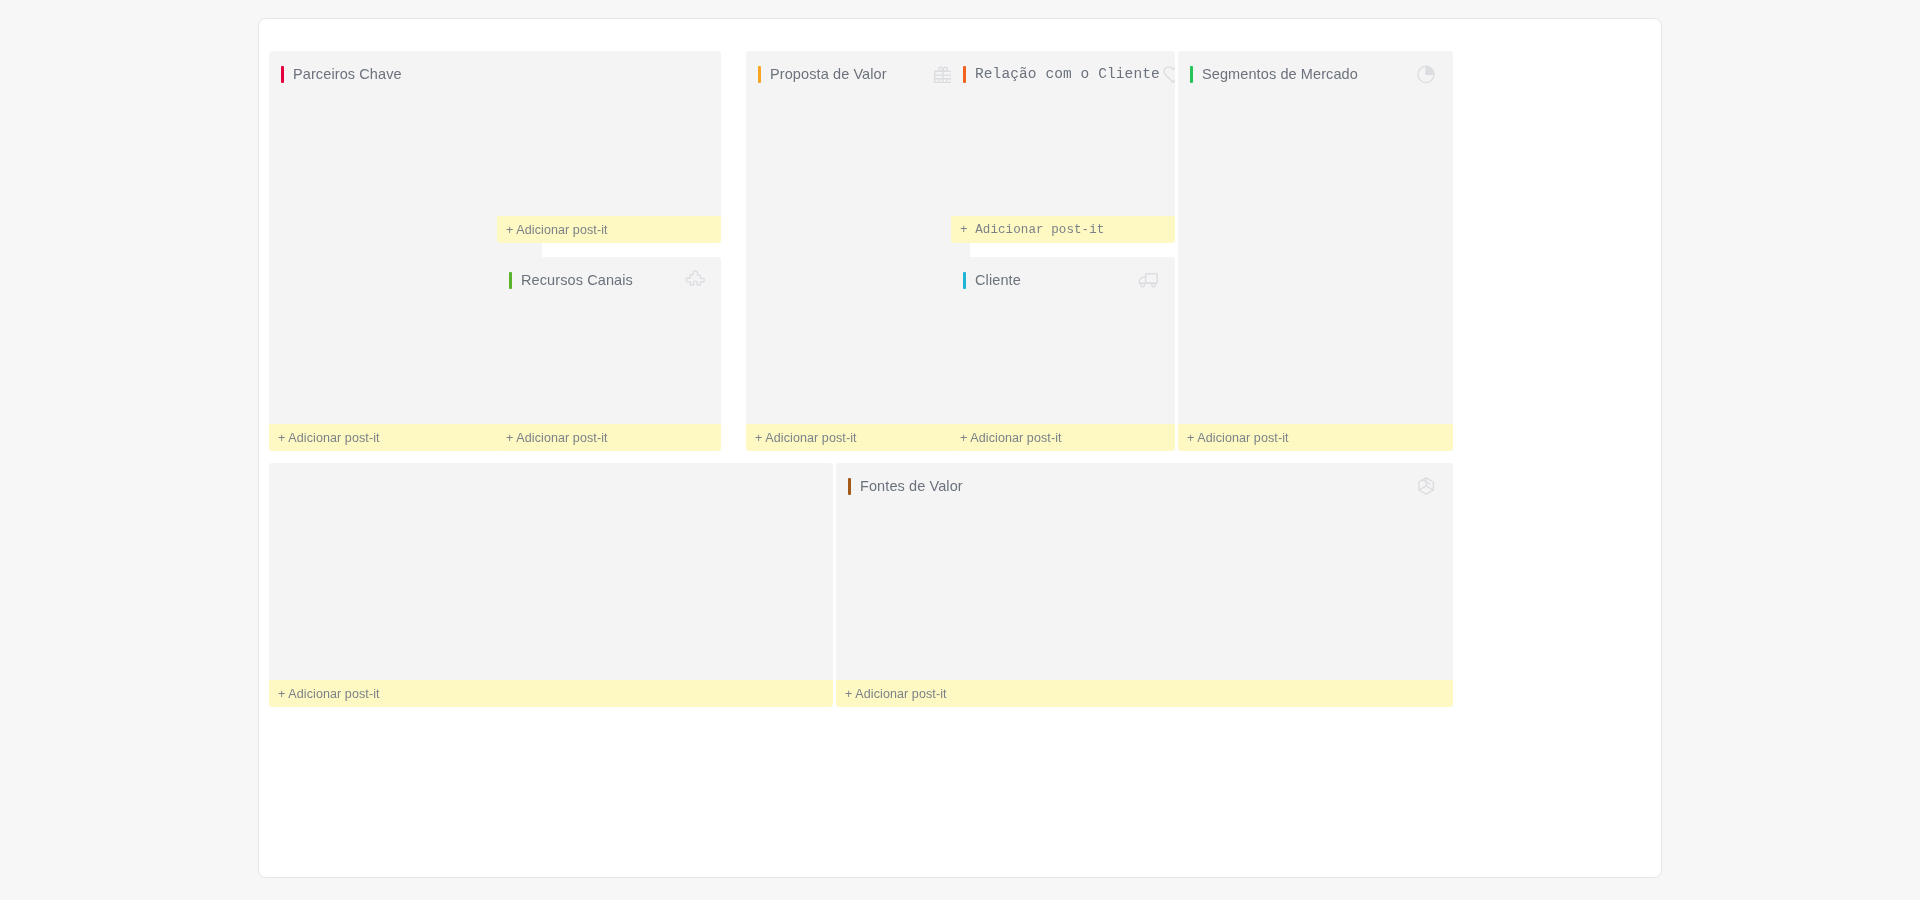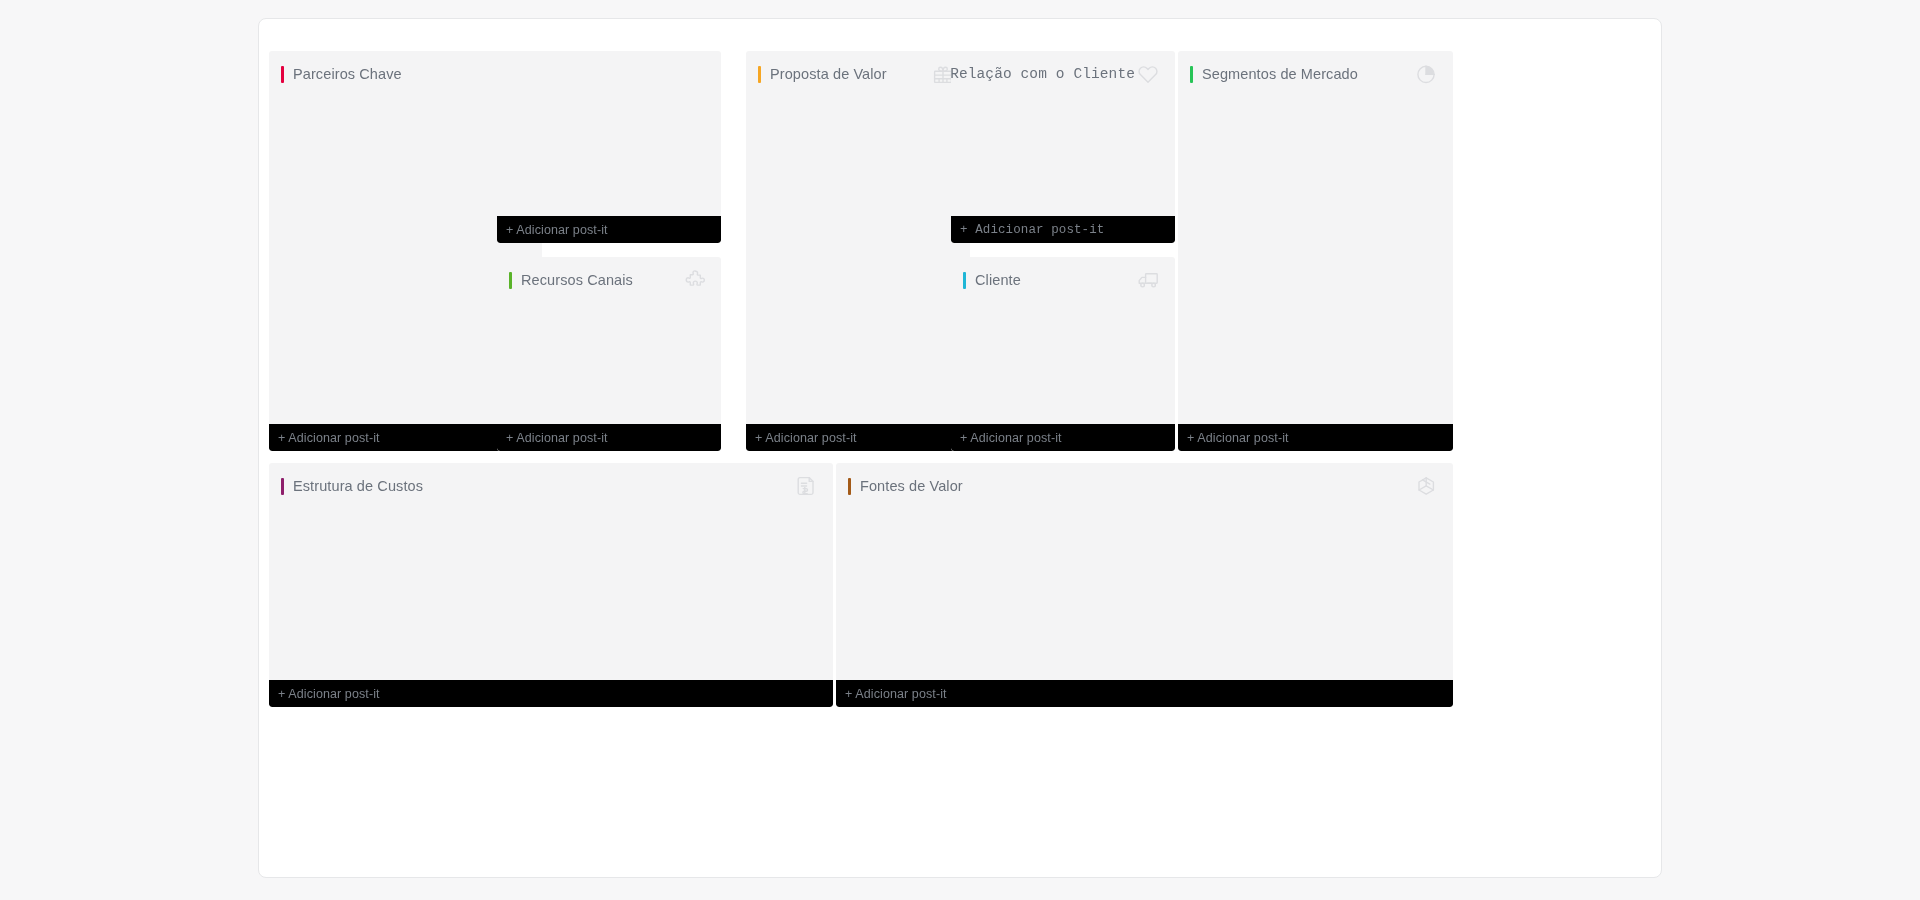--- a/index.html
+++ b/index.html
@@ -42,21 +42,20 @@
     flex-direction: column;
     overflow: hidden;
   }
 
   .block-header {
     display: flex;
     align-items: center;
     height: 46px;
     padding: 0 14px 0 12px;
     flex: 0 0 auto;
-    justify-content: flex-end;
   }
 
   .accent-bar {
     width: 3px;
     height: 17px;
     border-radius: 1px;
     flex: 0 0 auto;
     margin-right: 9px;
   }
 
@@ -82,21 +81,21 @@
   .block-icon svg { display: block; width: 24px; height: 24px; }
 
   .block-body {
     flex: 1 1 auto;
     min-height: 0;
   }
 
   .add-postit {
     flex: 0 0 auto;
     height: 27px;
-    background: #000000;
+    background: #fef9c3;
     display: flex;
     align-items: center;
     padding-left: 9px;
     font-size: 12.5px;
     color: #7b8189;
     border-radius: 0 0 3px 3px;
     cursor: pointer;
     user-select: none;
     letter-spacing: 0.1px;
   }
@@ -210,33 +209,20 @@
             <path d="M12 12.4 L12 4.3"></path>
             <path d="M12 12.4 L20.1 12.4"></path>
           </svg>
         </span>
       </div>
       <div class="block-body"></div>
       <div class="add-postit">+ Adicionar post-it</div>
     </div>
 
     <div class="bmc-block" style="left:0px; top:434px; width:564px; height:244px;">
-      <div class="block-header">
-        <span class="accent-bar" style="background:#8e1f6b"></span>
-        <span class="block-title">Estrutura de Custos</span>
-        <span class="block-icon">
-          <svg viewBox="0 0 24 24" fill="none" stroke="currentColor" stroke-width="1.4" stroke-linecap="round" stroke-linejoin="round">
-            <path d="M6 3.6 H15.2 L19 7.4 V18.6 A1.8 1.8 0 0 1 17.2 20.4 H6 A1.8 1.8 0 0 1 4.2 18.6 V5.4 A1.8 1.8 0 0 1 6 3.6 Z"></path>
-            <path d="M15.2 3.6 V7.4 H19"></path>
-            <path d="M7.4 9.2 H12.6 M7.4 12 H12.6"></path>
-            <path d="M9.2 14.6 H12.2 a1.3 1.3 0 0 1 0 2.6 h-2 a1.3 1.3 0 0 0 0 2.6 h3"></path>
-            <path d="M10.8 13.4 V20.4"></path>
-          </svg>
-        </span>
-      </div>
       <div class="block-body"></div>
       <div class="add-postit">+ Adicionar post-it</div>
     </div>
 
     <div class="bmc-block" style="left:567px; top:434px; width:617px; height:244px;">
       <div class="block-header">
         <span class="accent-bar" style="background:#a35a18"></span>
         <span class="block-title">Fontes de Valor</span>
         <span class="block-icon">
           <svg viewBox="0 0 24 24" fill="none" stroke="currentColor" stroke-width="1.4" stroke-linecap="round" stroke-linejoin="round">

